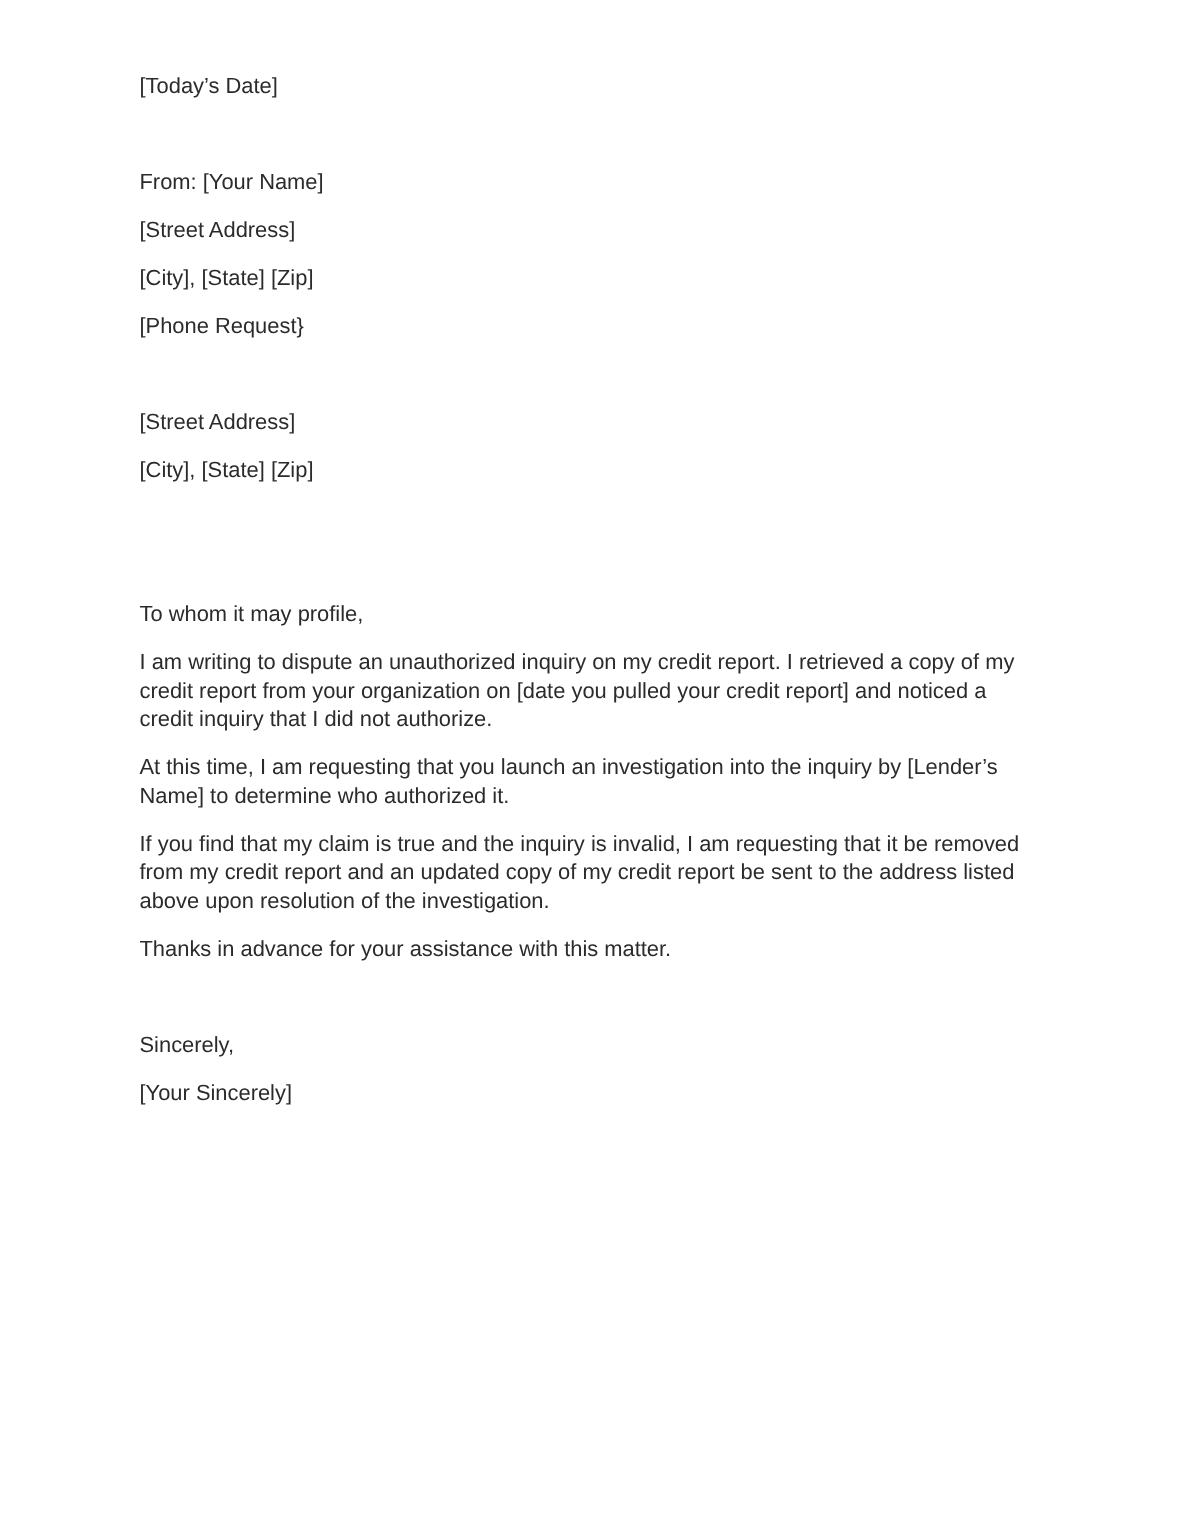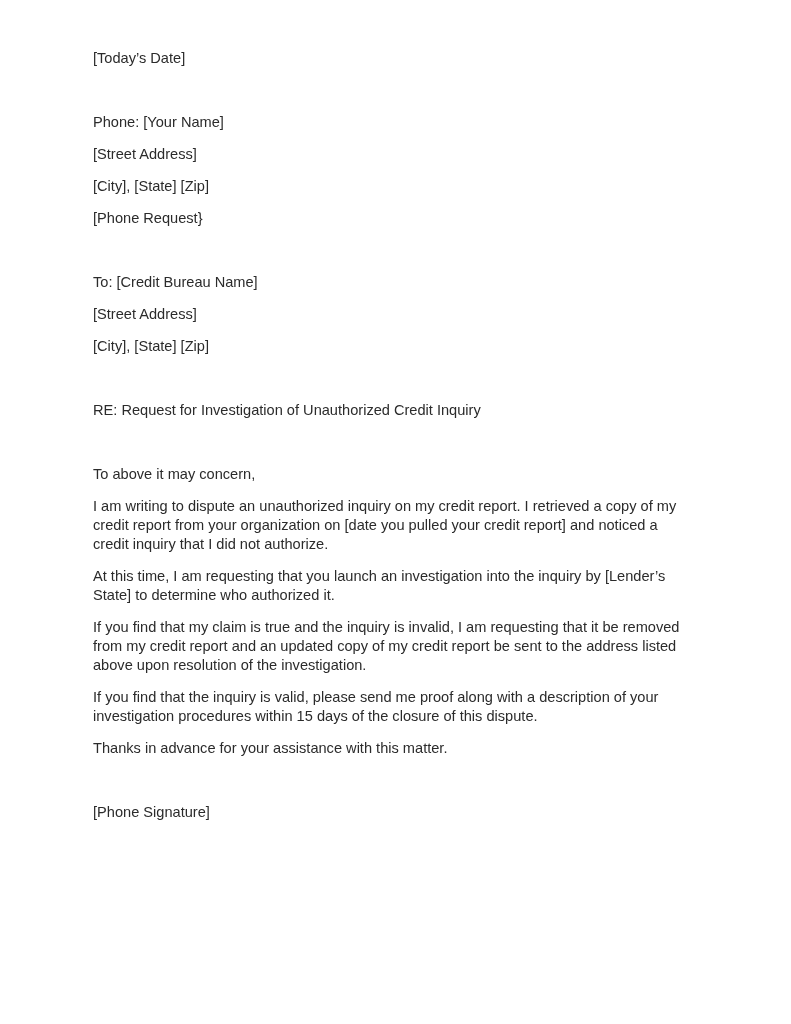--- a/index.html
+++ b/index.html
@@ -34,43 +34,41 @@
 </head>
 <body>
 
 <div class="page">
   <div class="doc text-col">
 
     <p>[Today’s Date]</p>
 
     <div class="gap"></div>
 
-    <p>Phone: [Your Name]</p>
+    <p>From: [Your Name]</p>
     <p>[Street Address]</p>
     <p>[City], [State] [Zip]</p>
     <p>[Phone Request}</p>
 
     <div class="gap"></div>
 
-    <p>To: [Credit Bureau Name]</p>
     <p>[Street Address]</p>
     <p>[City], [State] [Zip]</p>
 
     <div class="gap"></div>
 
-    <p>RE: Request for Investigation of Unauthorized Credit Inquiry</p>
 
     <div class="gap"></div>
 
-    <p>To above it may concern,</p>
+    <p>To whom it may profile,</p>
 
     <p>I am writing to dispute an unauthorized inquiry on my credit report. I retrieved a copy of my credit report from your organization on [date you pulled your credit report] and noticed a credit inquiry that I did not authorize.</p>
-    <p>At this time, I am requesting that you launch an investigation into the inquiry by [Lender’s State] to determine who authorized it.</p>
+    <p>At this time, I am requesting that you launch an investigation into the inquiry by [Lender’s Name] to determine who authorized it.</p>
     <p>If you find that my claim is true and the inquiry is invalid, I am requesting that it be removed from my credit report and an updated copy of my credit report be sent to the address listed above upon resolution of the investigation.</p>
-    <p>If you find that the inquiry is valid, please send me proof along with a description of your investigation procedures within 15 days of the closure of this dispute.</p>
     <p>Thanks in advance for your assistance with this matter.</p>
 
     <div class="gap"></div>
 
-    <p>[Phone Signature]</p>
+    <p>Sincerely,</p>
+    <p>[Your Sincerely]</p>
 
   </div>
 </div>
 
 </body></html>

